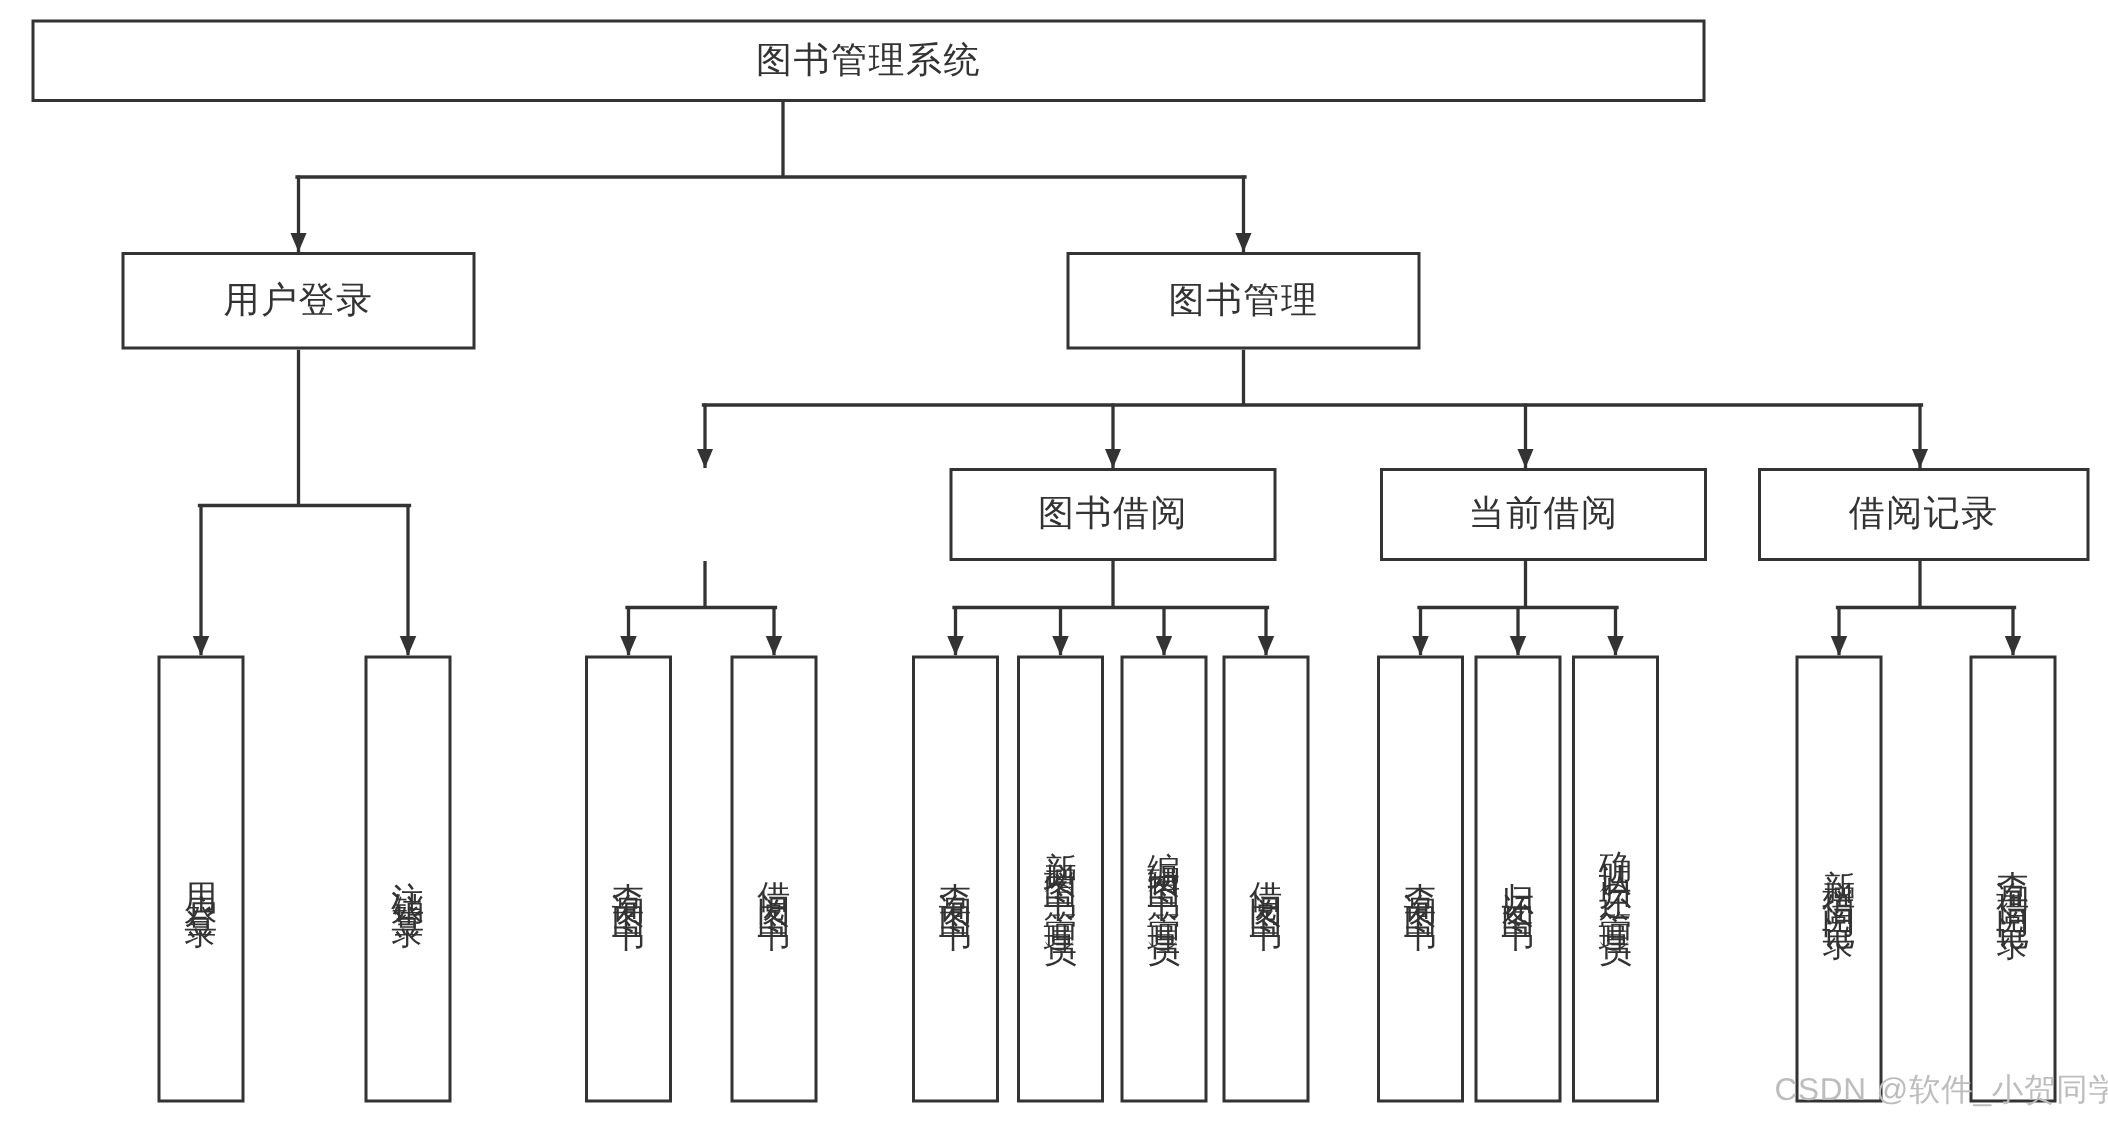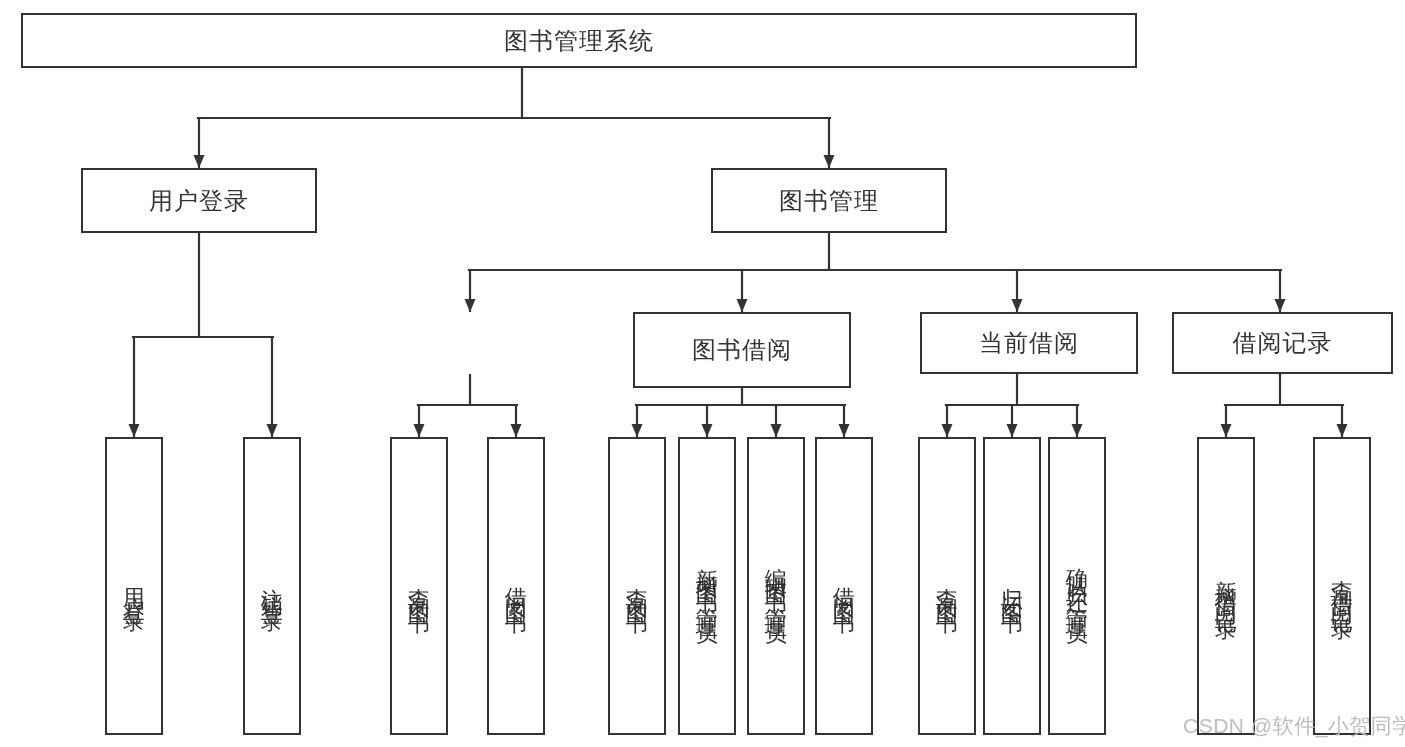--- a/index.html
+++ b/index.html
@@ -86,21 +86,21 @@
     <path d="M1225 405 H1343" stroke-linecap="square"></path>
     <path d="M1226 404 V437" marker-end="url(#arrowhead)"></path>
     <path d="M1342 404 V437" marker-end="url(#arrowhead)"></path>
   </svg>
 
   <div class="box h" style="left:21px;top:13px;width:1116px;height:55px;">图书管理系统</div>
 
   <div class="box h" style="left:81px;top:168px;width:236px;height:65px;">用户登录</div>
   <div class="box h" style="left:711px;top:168px;width:236px;height:65px;">图书管理</div>
 
-  <div class="box h" style="left:633px;top:312px;width:218px;height:76px;">图书借阅</div>
+  <div class="box h" style="left:633px;top:312px;width:218px;height:62px;">图书借阅</div>
   <div class="box h" style="left:920px;top:312px;width:218px;height:62px;">当前借阅</div>
   <div class="box h" style="left:1172px;top:312px;width:221px;height:62px;">借阅记录</div>
 
   <div class="box v" style="left:105px;top:437px;width:58px;height:298px;">用户登录</div>
   <div class="box v" style="left:243px;top:437px;width:58px;height:298px;">注销登录</div>
 
   <div class="box v" style="left:390px;top:437px;width:58px;height:298px;">查询图书</div>
   <div class="box v" style="left:487px;top:437px;width:58px;height:298px;">借阅图书</div>
 
   <div class="box v" style="left:608px;top:437px;width:58px;height:298px;">查询图书</div>

